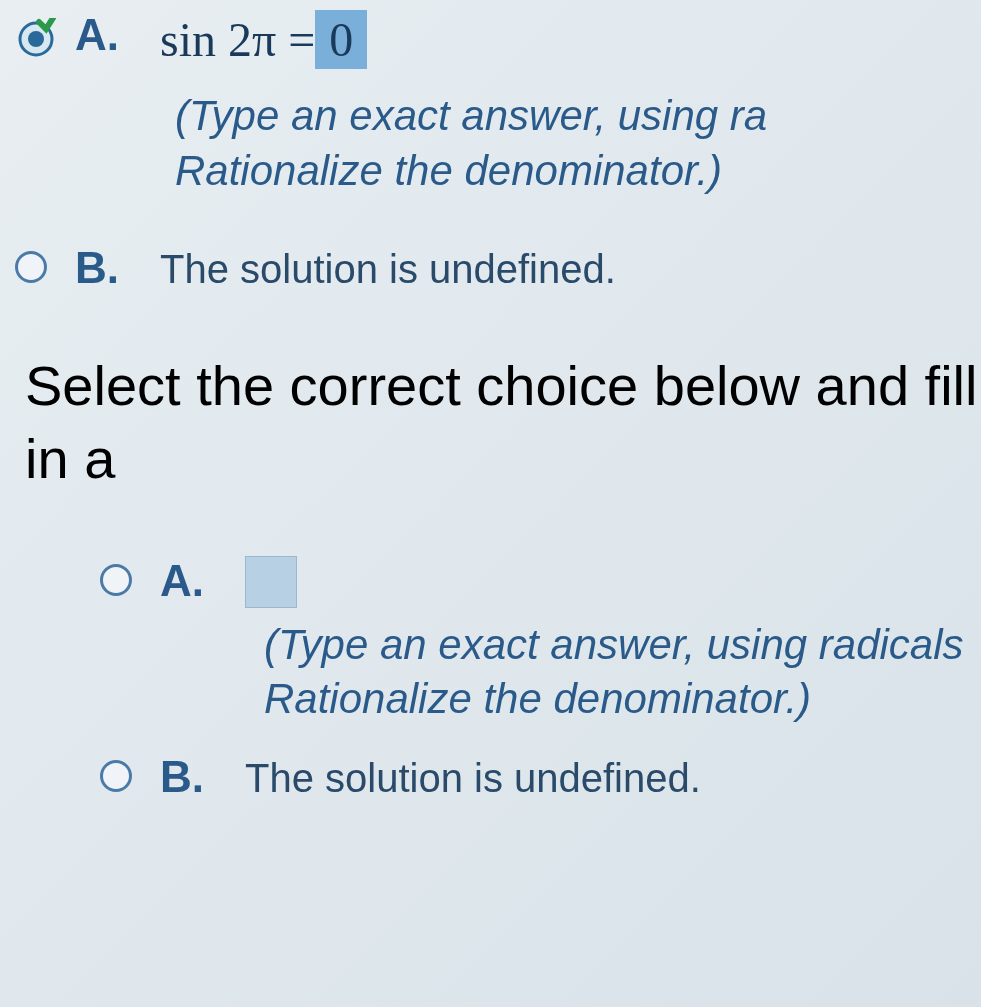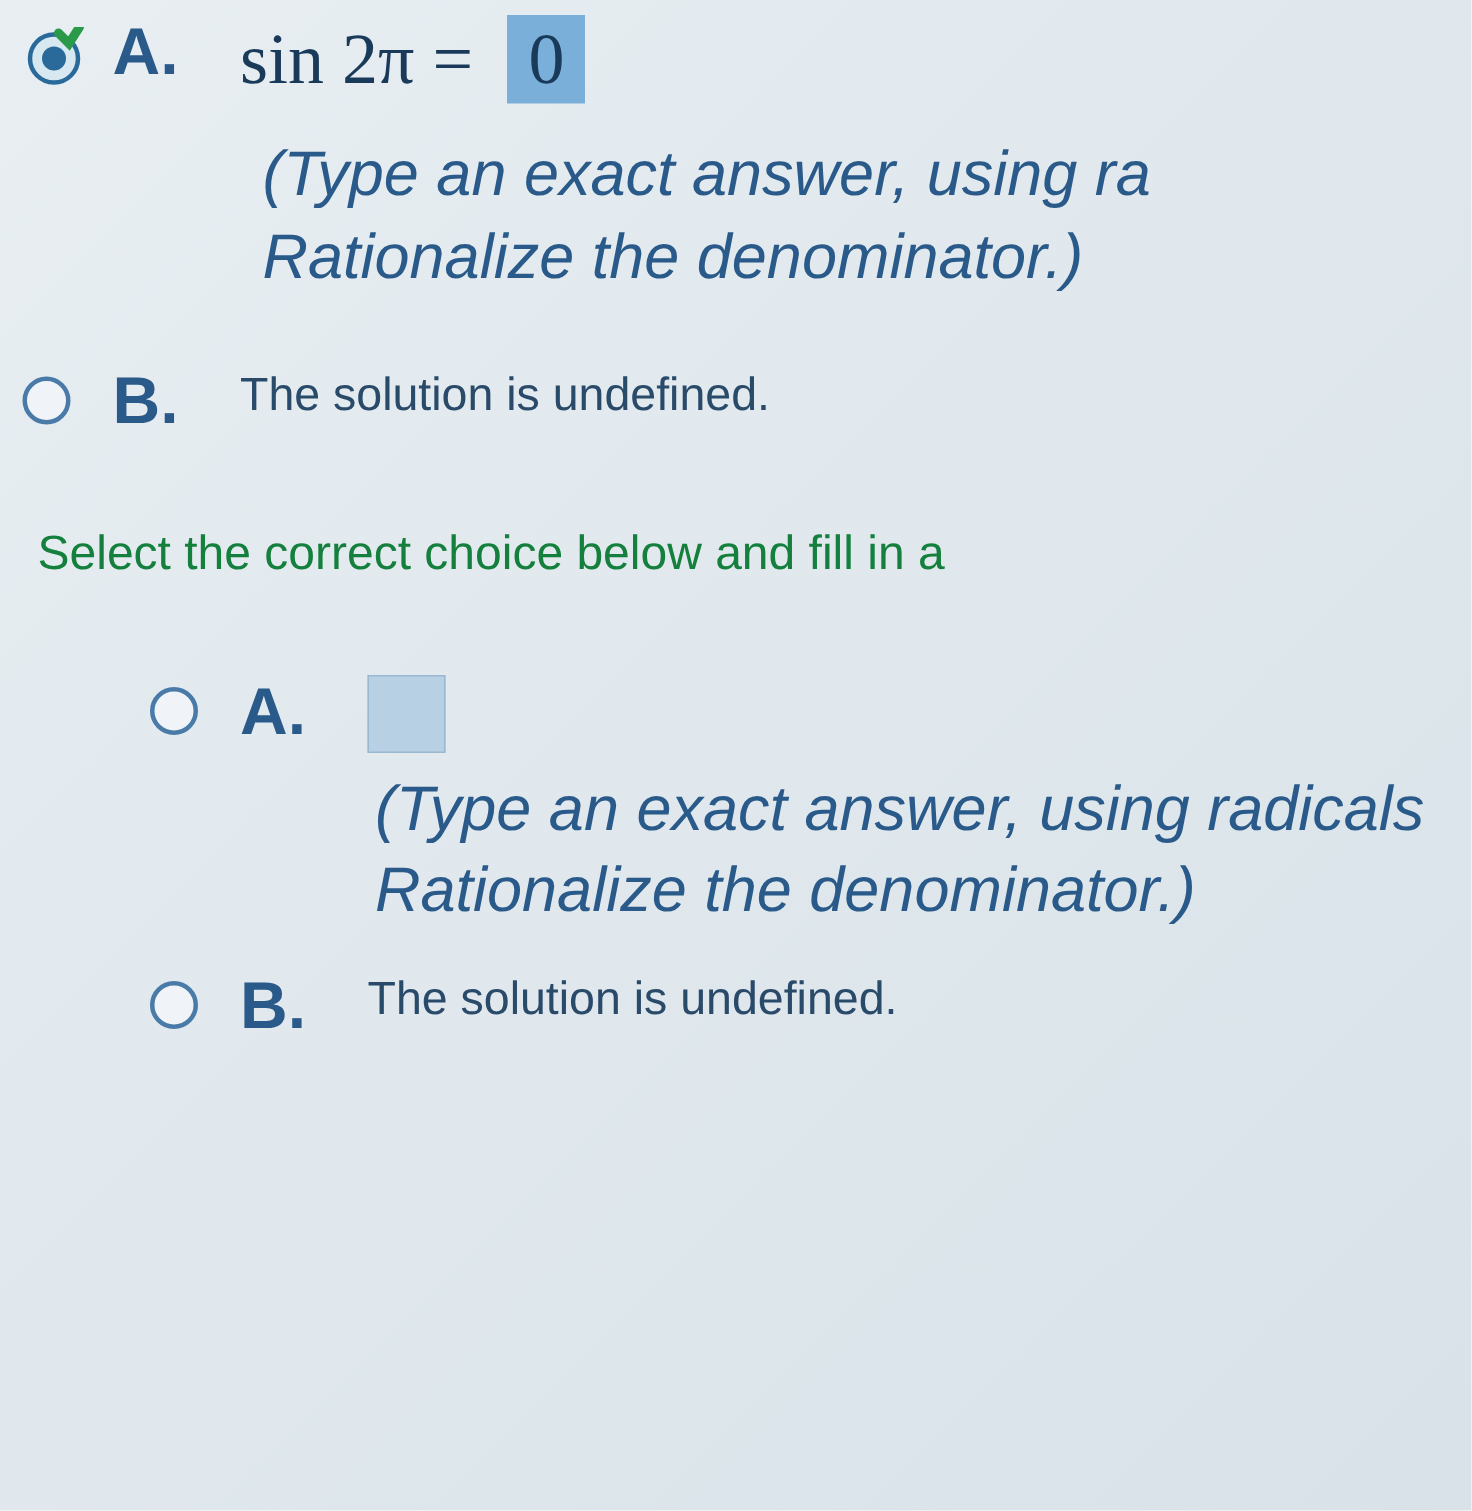--- a/index.html
+++ b/index.html
@@ -56,21 +56,21 @@
     }
     .option-content {
       flex: 1;
     }
     .math-expr {
       font-size: 48px;
       color: #1a3a5a;
       font-family: 'Times New Roman', serif;
       display: flex;
       align-items: center;
-      gap: 23px;
+      gap: 0;
     }
     .answer-box-filled {
       background: #7aafda;
       color: #1a3a5a;
       padding: 2px 14px;
       display: inline-block;
       font-size: 48px;
       font-weight: 500;
       min-width: 50px;
       text-align: center;
@@ -84,42 +84,42 @@
       vertical-align: middle;
     }
     .hint-text {
       font-size: 42px;
       color: #2a5a8a;
       font-style: italic;
       line-height: 1.3;
       margin-top: 10px;
     }
     .option-text {
-      font-size: 31px;
+      font-size: 40px;
       color: #2a4a6a;
       line-height: 1.3;
     }
     .section-prompt {
-      font-size: 32px;
-      color: #15803d;
+      font-size: 56px;
+      color: #000000;
       margin: 55px 0 60px 10px;
       line-height: 1.3;
     }
     .indent-block {
       margin-left: 85px;
     }
     .q1-block {
       margin-bottom: 45px;
     }
     .q1-hint {
       margin-left: 160px;
       font-style: italic;
     }
     .q2-hint {
-      margin-left: 5px;
+      margin-left: 19px;
     }
   </style>
 </head>
 <body>
 
 <div class="content">
 
   <div class="q1-block">
     <div class="option-row">
       <div class="radio-container">

